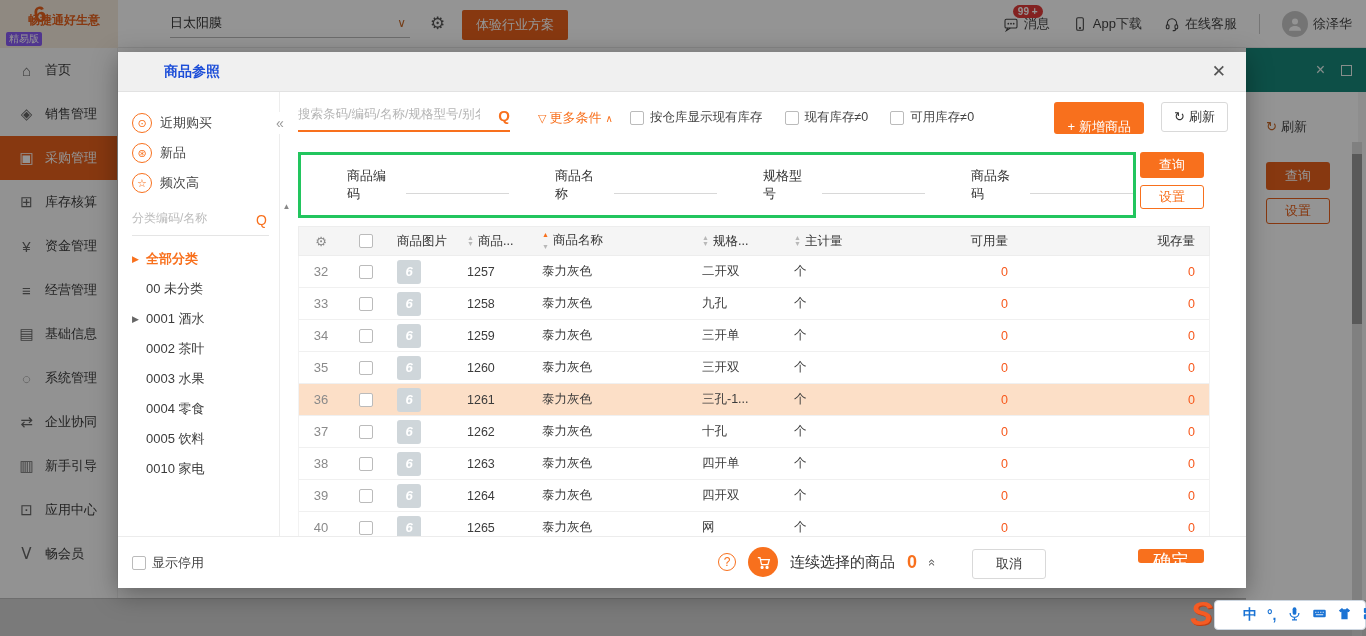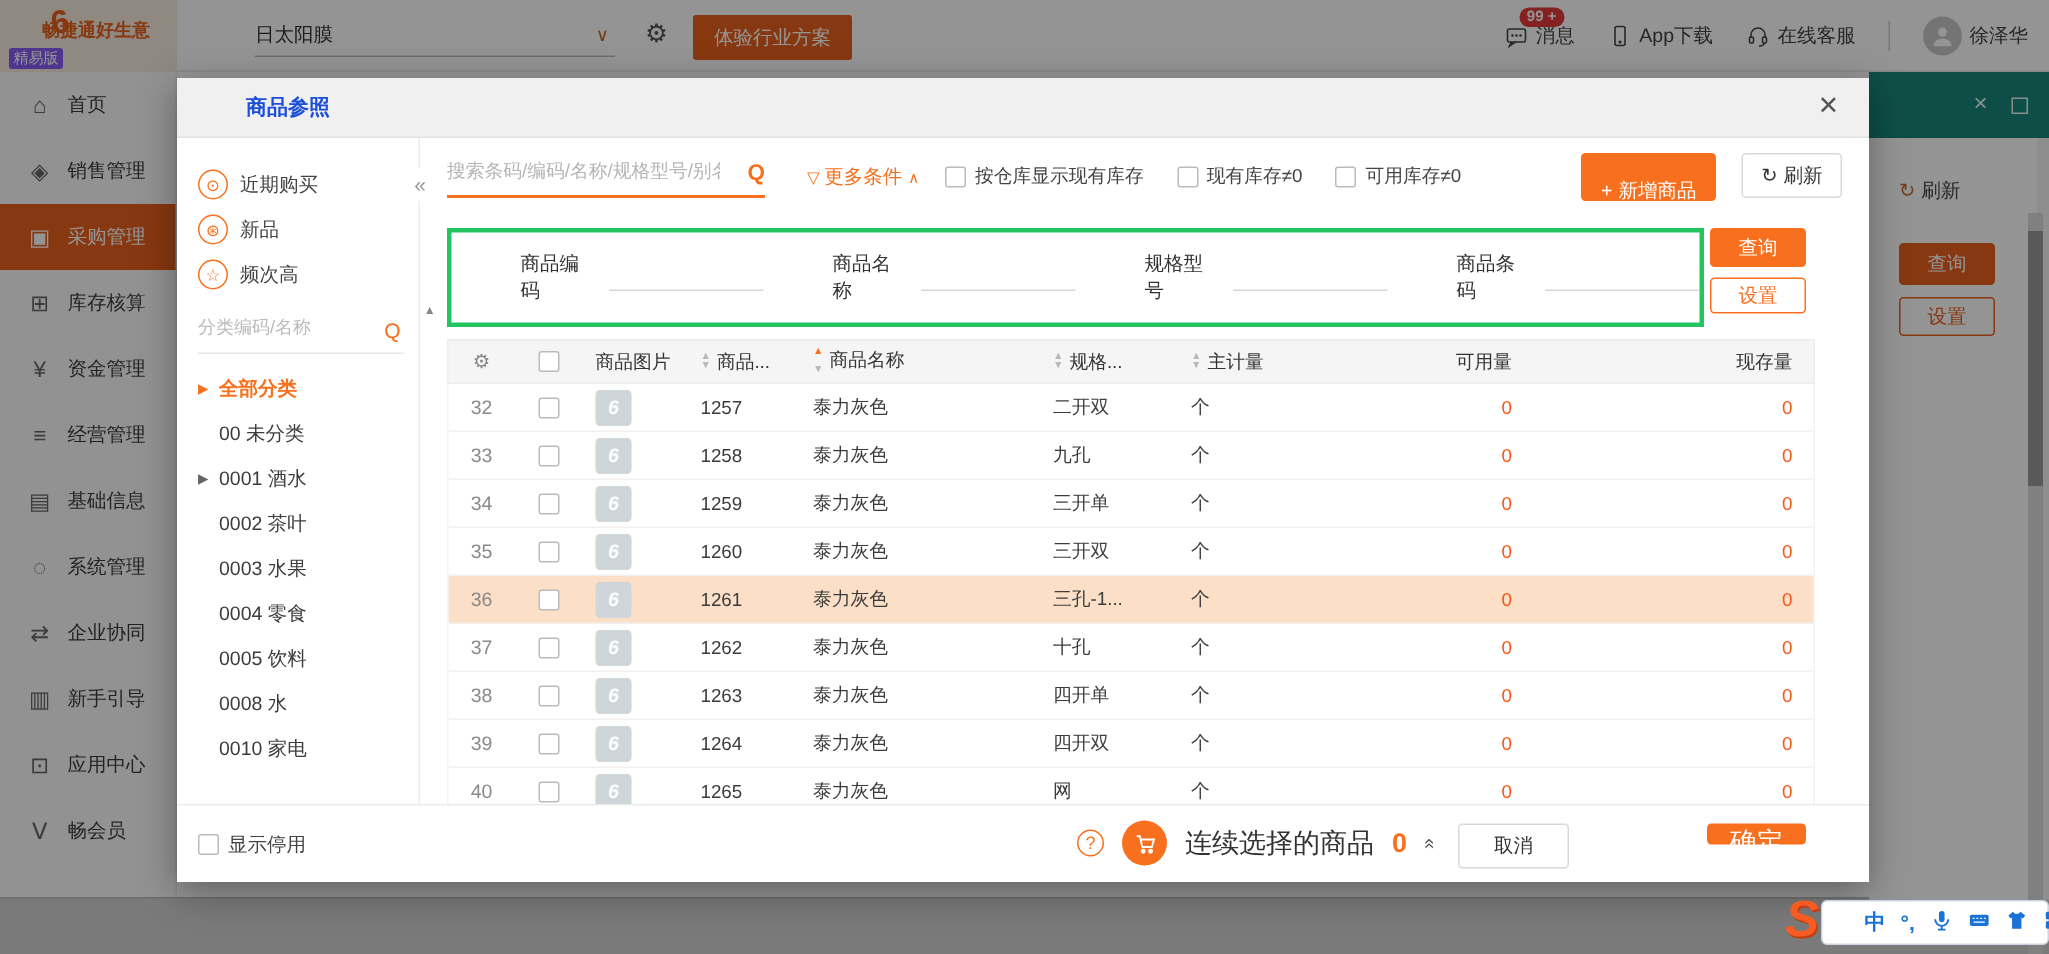--- a/index.html
+++ b/index.html
@@ -116,21 +116,21 @@
   .sort .on { color:#f8701d; }
   .img-ph { width:24px; height:24px; background:#cfd6da; border-radius:3px; color:#fff; font-weight:bold; font-size:13px; display:flex; align-items:center; justify-content:center; font-style:italic; }
   .t-sarrow { position:absolute; left:0; width:13px; text-align:center; font-size:8px; color:#888; }
 
   .modal-foot { position:absolute; left:0; top:484px; width:1128px; height:52px; border-top:1px solid #ececec; background:#fff; }
   .show-disabled { position:absolute; left:14px; top:17px; display:flex; align-items:center; gap:6px; font-size:13px; color:#444; }
   .foot-center { position:absolute; left:600px; top:10px; display:flex; align-items:center; gap:12px; }
   .help-ico { width:18px; height:18px; border:1.5px solid #f8701d; color:#f8701d; border-radius:50%; font-size:12px; display:flex; align-items:center; justify-content:center; }
   .cart-ico { width:30px; height:30px; background:#f8701d; border-radius:50%; display:flex; align-items:center; justify-content:center; }
   .cart-ico svg { width:17px; height:17px; stroke:#fff; fill:none; stroke-width:1.8; }
-  .foot-label { font-size:18px; color:#333; }
+  .foot-label { font-size:15px; color:#333; }
   .foot-count { font-size:18px; color:#f8701d; font-weight:bold; }
   .foot-up { color:#555; font-size:13px; transform:rotate(90deg); display:inline-block; }
   .cancel-btn { position:absolute; right:200px; top:12px; width:74px; height:30px; background:#fff; border:1px solid #d9d9d9; border-radius:3px; font-size:13px; color:#333; }
   .confirm-btn { position:absolute; right:42px; top:12px; width:66px; height:14px; background:#f8701d; border:none; border-radius:3px; font-size:18px; color:#fff; }
 
   
   .ime { position:absolute; left:1190px; top:597px; width:176px; height:36px; z-index:70; }
   .ime-bar { position:absolute; left:24px; top:3px; width:152px; height:30px; background:#fff; border:1px solid #cdd6e0; border-radius:4px; display:flex; align-items:center; gap:10px; padding-left:28px; }
   .ime-s { position:absolute; left:0; top:-3px; font-size:34px; font-weight:bold; color:#f55b23; font-style:italic; text-shadow:1px 1px 0 #c23d10; z-index:2; }
   .ime-ic { color:#1a73d4; font-size:14px; font-weight:bold; }
@@ -340,24 +340,20 @@
           <div class="cat-item">
             <span class="cat-arrow"></span>
             <span>0004 零食</span>
           </div>
 
           <div class="cat-item">
             <span class="cat-arrow"></span>
             <span>0005 饮料</span>
           </div>
 
-          <div class="cat-item">
-            <span class="cat-arrow"></span>
-            <span>0008 水</span>
-          </div>
 
           <div class="cat-item">
             <span class="cat-arrow"></span>
             <span>0010 家电</span>
           </div>
         </div>
     </div>
     <div class="collapse-handle">«</div>
 
     <div class="main">

